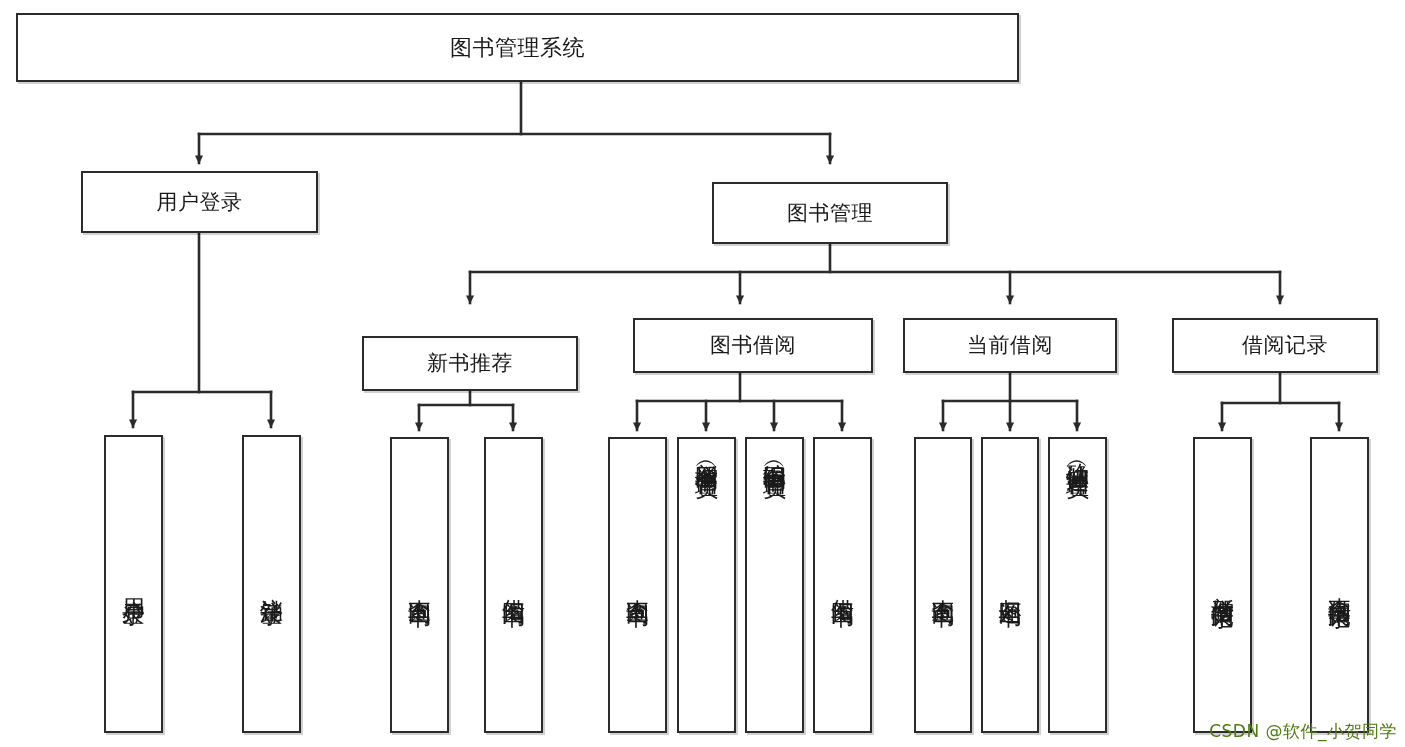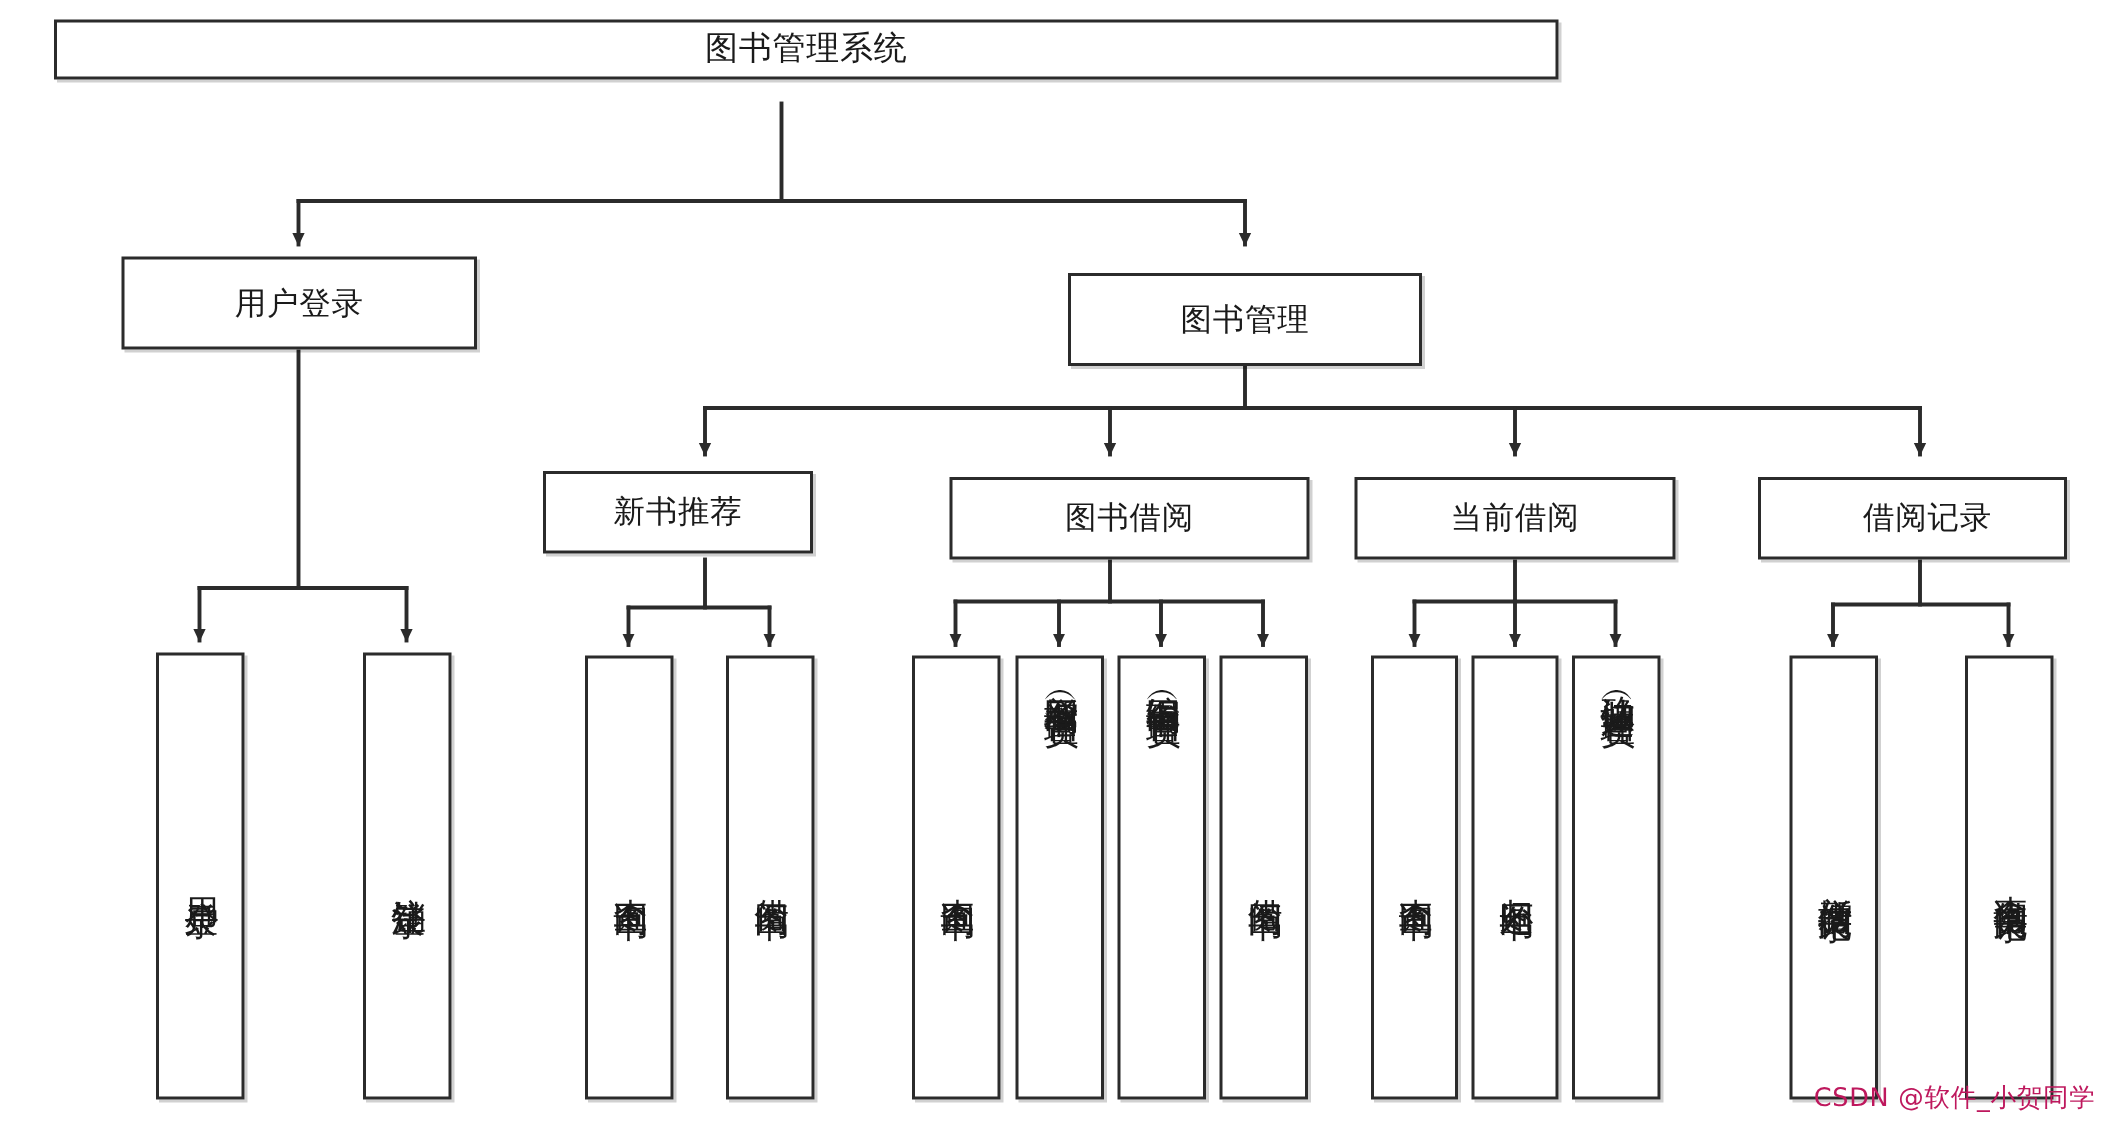--- a/index.html
+++ b/index.html
@@ -67,21 +67,21 @@
   }
   .node.vert.centered {
     align-items: center;
     padding-top: 0;
   }
   #watermark {
     position: absolute;
     right: 8px;
     bottom: 4px;
     font-size: 17px;
-    color: #be185d;
+    color: #4d7c0f;
     letter-spacing: 0.5px;
     z-index: 5;
     white-space: nowrap;
     user-select: none;
   }
 </style>
 </head>
 <body>
 
 <div id="diagram-root">
@@ -129,32 +129,32 @@
       <path d="M1010,401 L1010,430" marker-end="url(#arrow)"></path>
       <path d="M1077,401 L1077,430" marker-end="url(#arrow)"></path>
 
       <path d="M1280,373 L1280,403"></path>
       <path d="M1222,403 L1339,403"></path>
       <path d="M1222,403 L1222,430" marker-end="url(#arrow)"></path>
       <path d="M1339,403 L1339,430" marker-end="url(#arrow)"></path>
     </g>
   </svg>
 
-  <div class="node horiz root" style="left:36px; top:13px; width:1003px; height:40px;">
+  <div class="node horiz root" style="left:16px; top:13px; width:1003px; height:69px;">
     <span class="node-label">图书管理系统</span>
   </div>
 
   <div class="node horiz" style="left:81px; top:171px; width:237px; height:62px;">
     <span class="node-label">用户登录</span>
   </div>
   <div class="node horiz" style="left:712px; top:171px; width:236px; height:62px;margin-top:11px;">
     <span class="node-label">图书管理</span>
   </div>
 
-  <div class="node horiz" style="left:362px; top:314px; width:180px; height:55px;">
+  <div class="node horiz" style="left:362px; top:336px; width:216px; height:55px;">
     <span class="node-label">新书推荐</span>
   </div>
   <div class="node horiz" style="left:633px; top:318px; width:240px; height:55px;">
     <span class="node-label">图书借阅</span>
   </div>
   <div class="node horiz" style="left:903px; top:318px; width:214px; height:55px;align-items:center;">
     <span class="node-label">当前借阅</span>
   </div>
   <div class="node horiz" style="left:1172px; top:318px; width:206px; height:55px;padding-left:20px;">
     <span class="node-label">借阅记录</span>

